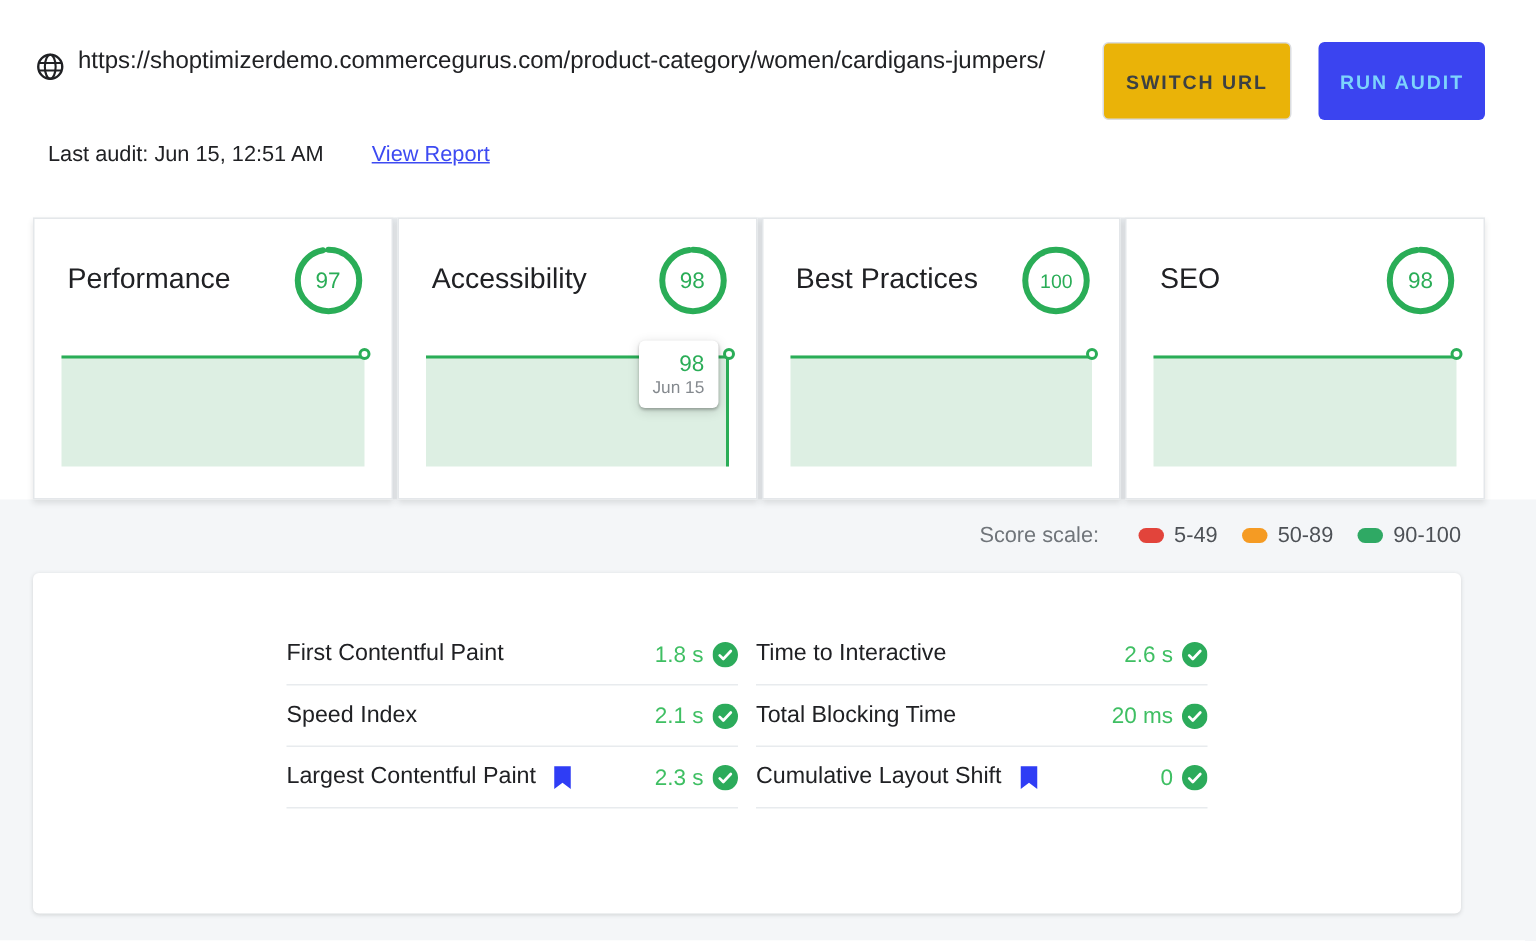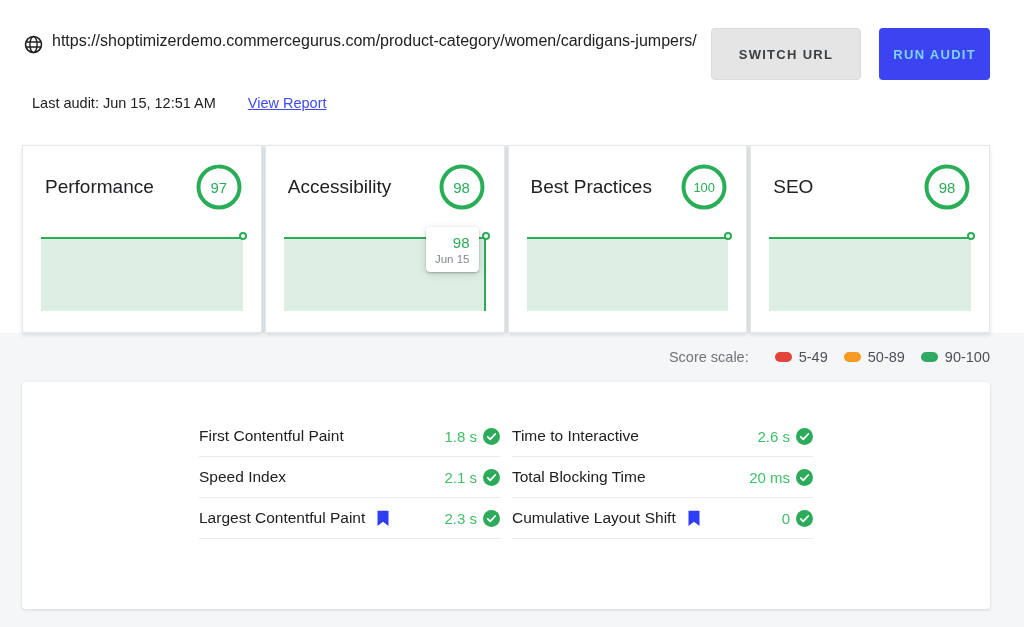--- a/index.html
+++ b/index.html
@@ -21,21 +21,21 @@
     font-size:16px; line-height:26px; color:#202124;
     overflow-wrap:break-word;
   }
   .header-buttons { margin-left:auto; display:flex; gap:18px; }
   .btn {
     height:52px; border-radius:4px; font-family:inherit;
     font-size:13px; font-weight:600; letter-spacing:1.3px;
     cursor:pointer; white-space:nowrap;
   }
   .btn-secondary {
-    background:#e5e5e5; color:#3c4043; border:1px solid #dadce0; padding:0 27px;
+    background:#eab308; color:#3c4043; border:1px solid #dadce0; padding:0 15px;
   }
   .btn-primary {
     background:#3b44f0; color:#7dd3fc; border:none; padding:0 14px;
   }
   .audit-row {
     margin-top:15px; padding-left:8px; display:flex; align-items:center;
     font-size:14.5px; color:#202124;
   }
   .view-report { margin-left:32px; color:#3d4af2; text-decoration:underline; cursor:pointer; }
 
@@ -79,21 +79,21 @@
   .spark-tooltip {
     position:absolute; top:-12px; right:7px; z-index:4;
     background:#fff; border-radius:4px; padding:6px 9px 5px;
     min-width:38px; text-align:right;
     box-shadow:0 1px 2px rgba(0,0,0,.25), 0 2px 8px rgba(0,0,0,.15);
   }
   .tooltip-value { font-size:15px; font-weight:500; color:#2aad57; line-height:19px; }
   .tooltip-date { font-size:11.5px; color:#84898e; line-height:15px; }
 
   
-  .lower { flex:1 1 auto; background:#f4f6f8; padding:13px 34px 0 22px; }
+  .lower { flex:1 1 auto; background:#f4f6f8; padding:13px 50px 0 22px; }
   .legend-row {
     height:22px; display:flex; align-items:center; justify-content:flex-end;
     font-size:14.5px;
   }
   .legend-label { color:#70757a; margin-right:10px; }
   .legend-item { display:flex; align-items:center; margin-left:16px; }
   .legend-item:first-of-type { margin-left:0; }
   .scale-pill { width:17px; height:10px; border-radius:5px; margin-right:7px; }
   .legend-range { color:#4d5156; }
 

